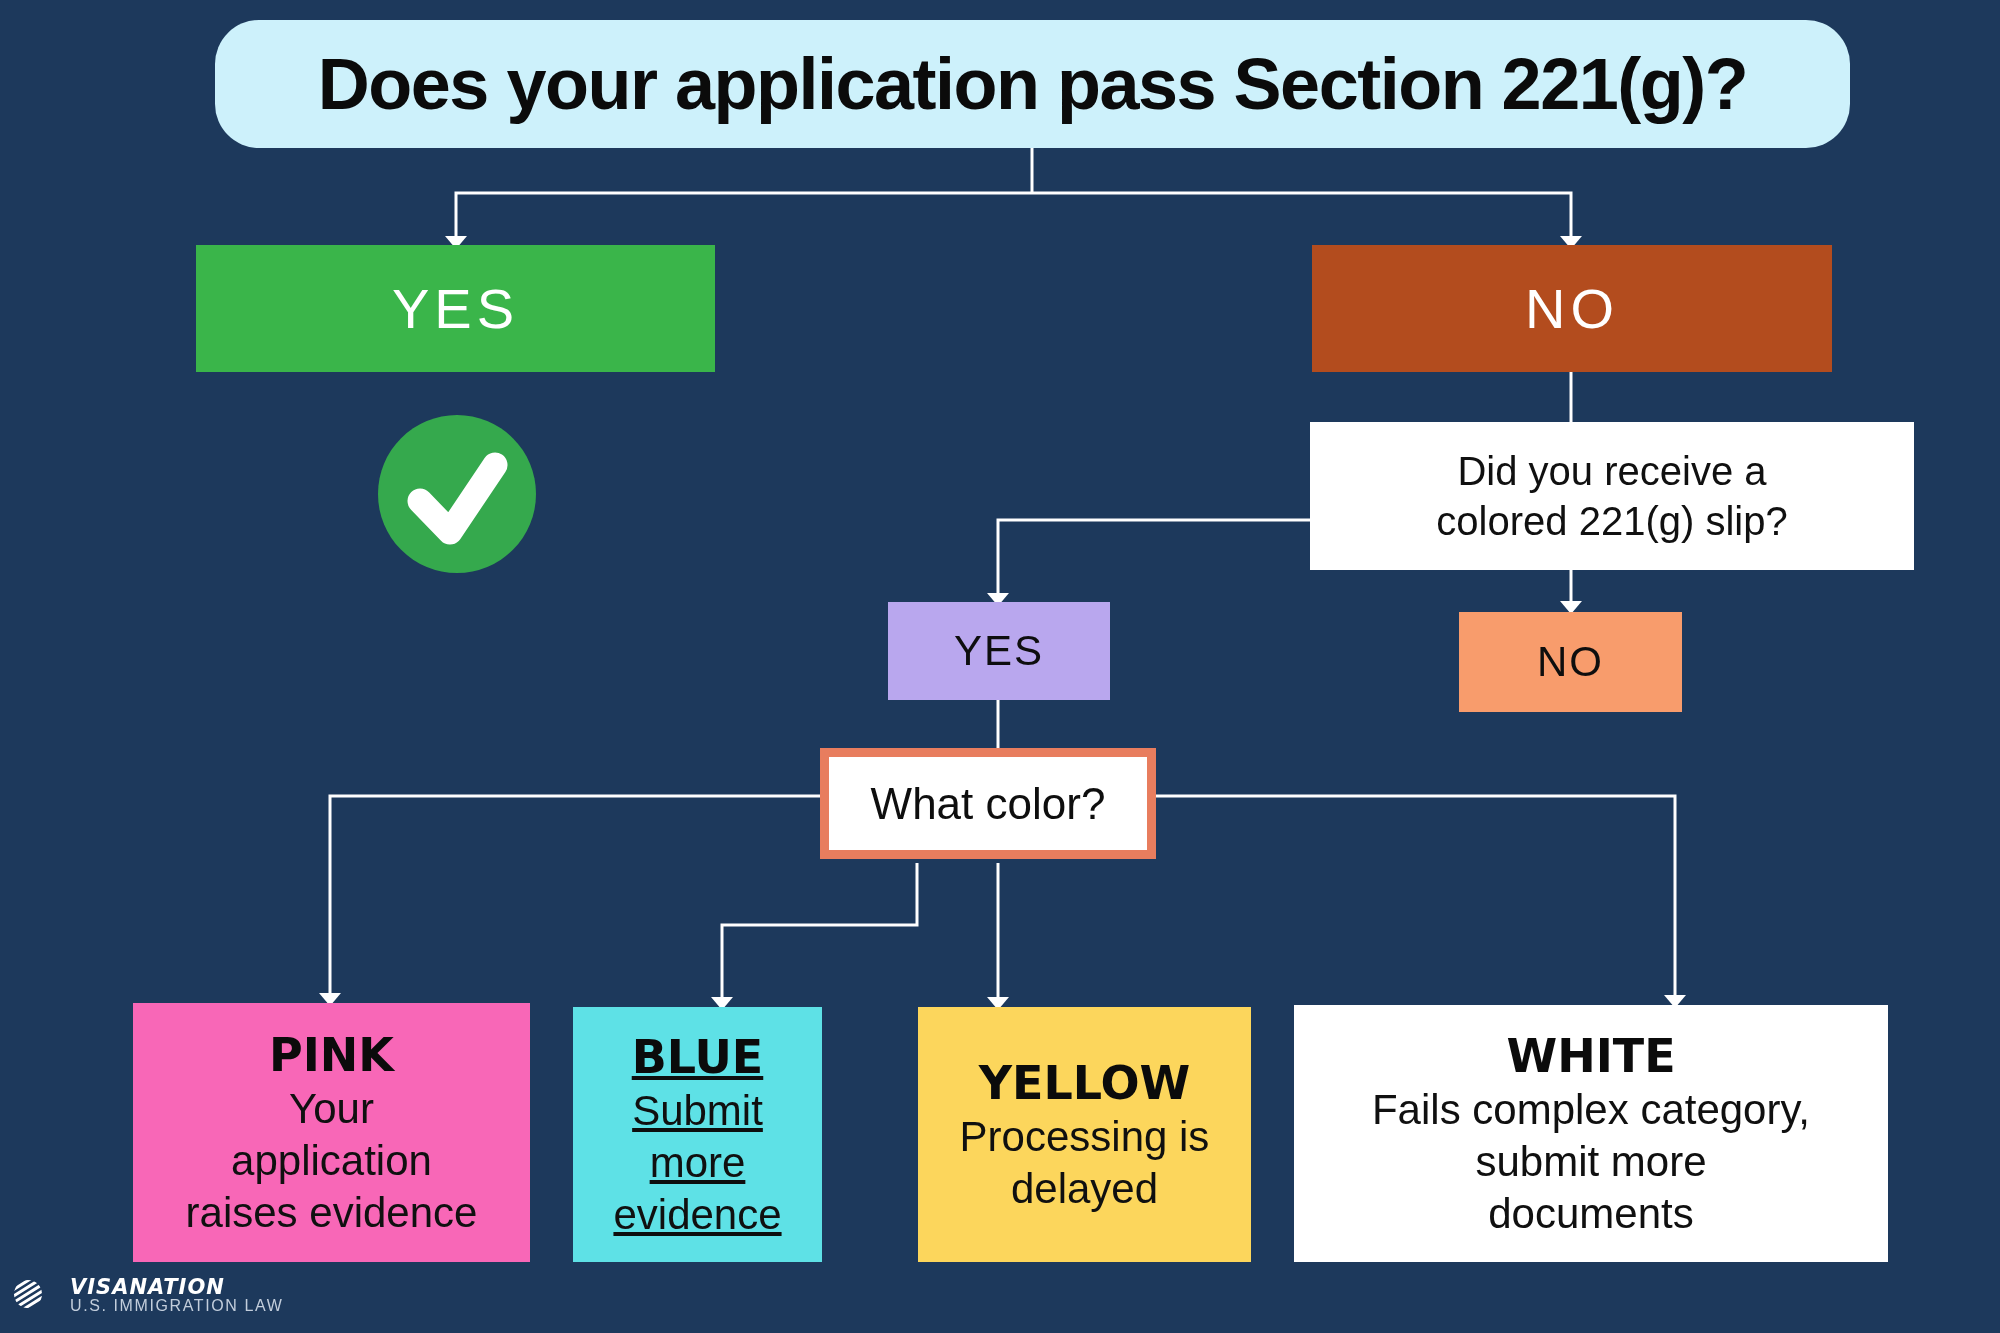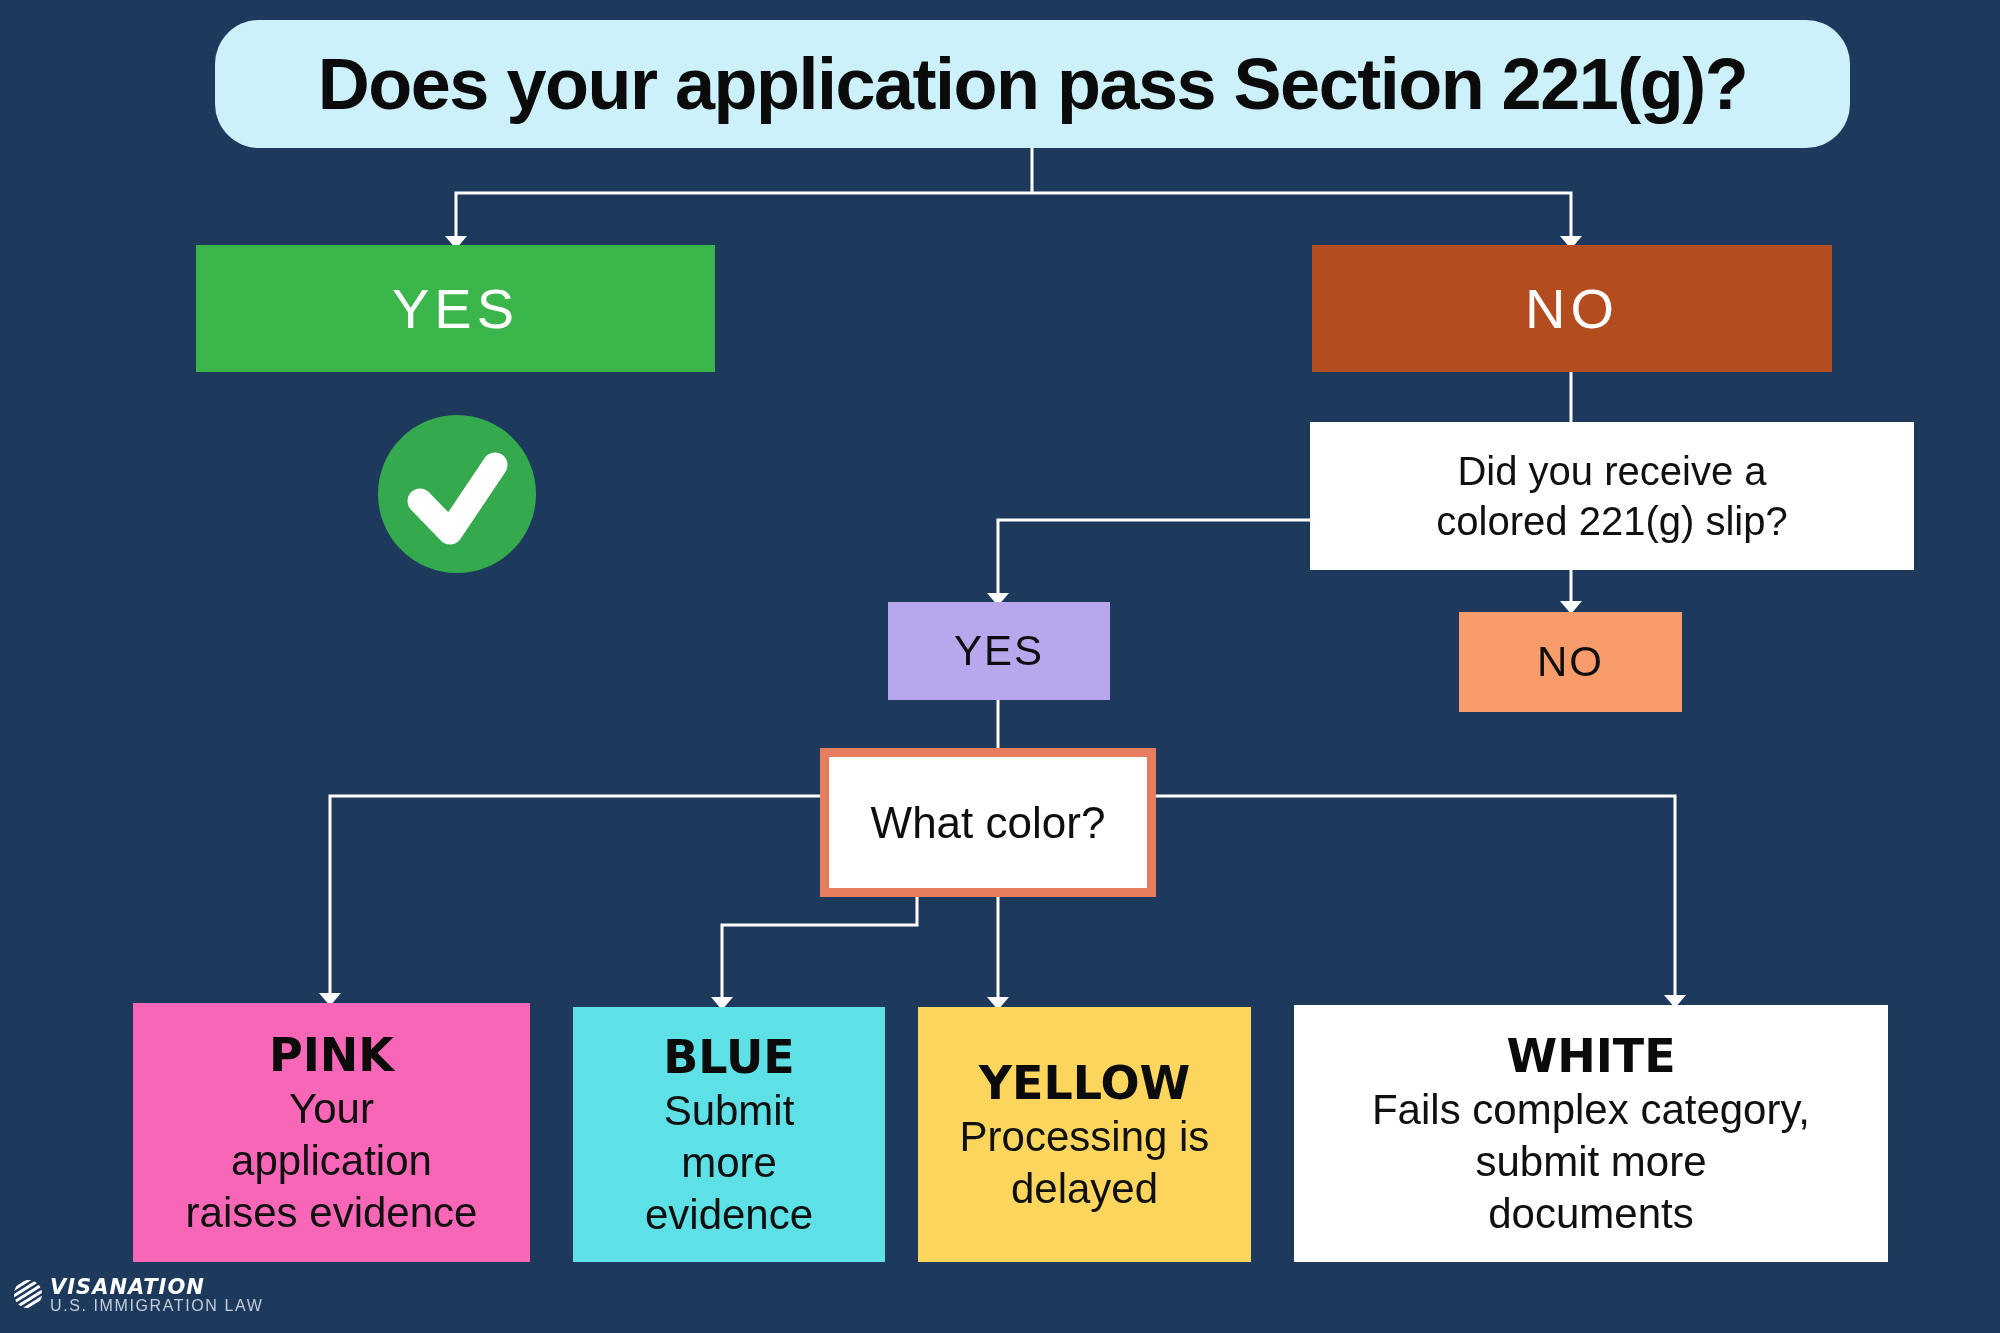--- a/index.html
+++ b/index.html
@@ -18,32 +18,32 @@
 
   .check-wrap{position:absolute;left:378px;top:415px;width:158px;height:158px;}
 
   .slip-question{left:1310px;top:422px;width:604px;height:148px;background:#fff;}
   .q-lines span{display:block;font-size:40px;line-height:50px;white-space:nowrap;color:#101010;}
 
   .slip-yes{left:888px;top:602px;width:222px;height:98px;}
   .slip-no{left:1459px;top:612px;width:223px;height:100px;}
   .small-answer{font-size:42px;letter-spacing:2px;color:#0e0e0e;}
 
-  .color-question{left:820px;top:748px;width:336px;height:149px;background:#fff;border:9px solid #e87d5e;}
+  .color-question{left:820px;top:748px;width:336px;height:111px;background:#fff;border:9px solid #e87d5e;}
   .color-question .t{font-size:44px;color:#0e0e0e;white-space:nowrap;}
 
   .outcome{flex-direction:column;}
   .outcome .hd{font-family:"DejaVu Sans",sans-serif;font-weight:bold;font-size:46px;line-height:56px;white-space:nowrap;color:#0b0b0b;}
   .outcome .ln{display:block;font-size:42px;line-height:52px;white-space:nowrap;color:#101010;}
   .outcome-pink{left:133px;top:1003px;width:397px;height:259px;}
-  .outcome-blue{left:573px;top:1007px;width:312px;height:255px;}
+  .outcome-blue{left:573px;top:1007px;width:249px;height:255px;text-decoration:underline;}
   .outcome-yellow{left:918px;top:1007px;width:333px;height:255px;}
   .outcome-white{left:1294px;top:1005px;width:594px;height:257px;background:#fff;}
 
-  .logo{position:absolute;left:10px;top:1276px;display:flex;align-items:center;gap:4px;}
+  .logo{position:absolute;left:10px;top:1276px;display:flex;align-items:center;gap:24px;}
   .logo-text{display:flex;flex-direction:column;}
   .logo-name{font-family:"DejaVu Sans",sans-serif;font-weight:bold;font-style:italic;
              font-size:21px;line-height:23px;color:#ffffff;letter-spacing:1px;white-space:nowrap;}
   .logo-tag{font-size:16px;line-height:13px;color:#c3cedc;letter-spacing:1.6px;white-space:nowrap;}
 </style>
 </head>
 <body>
 
 <div class="stage" style="background-color: rgb(29, 57, 92);">
 

